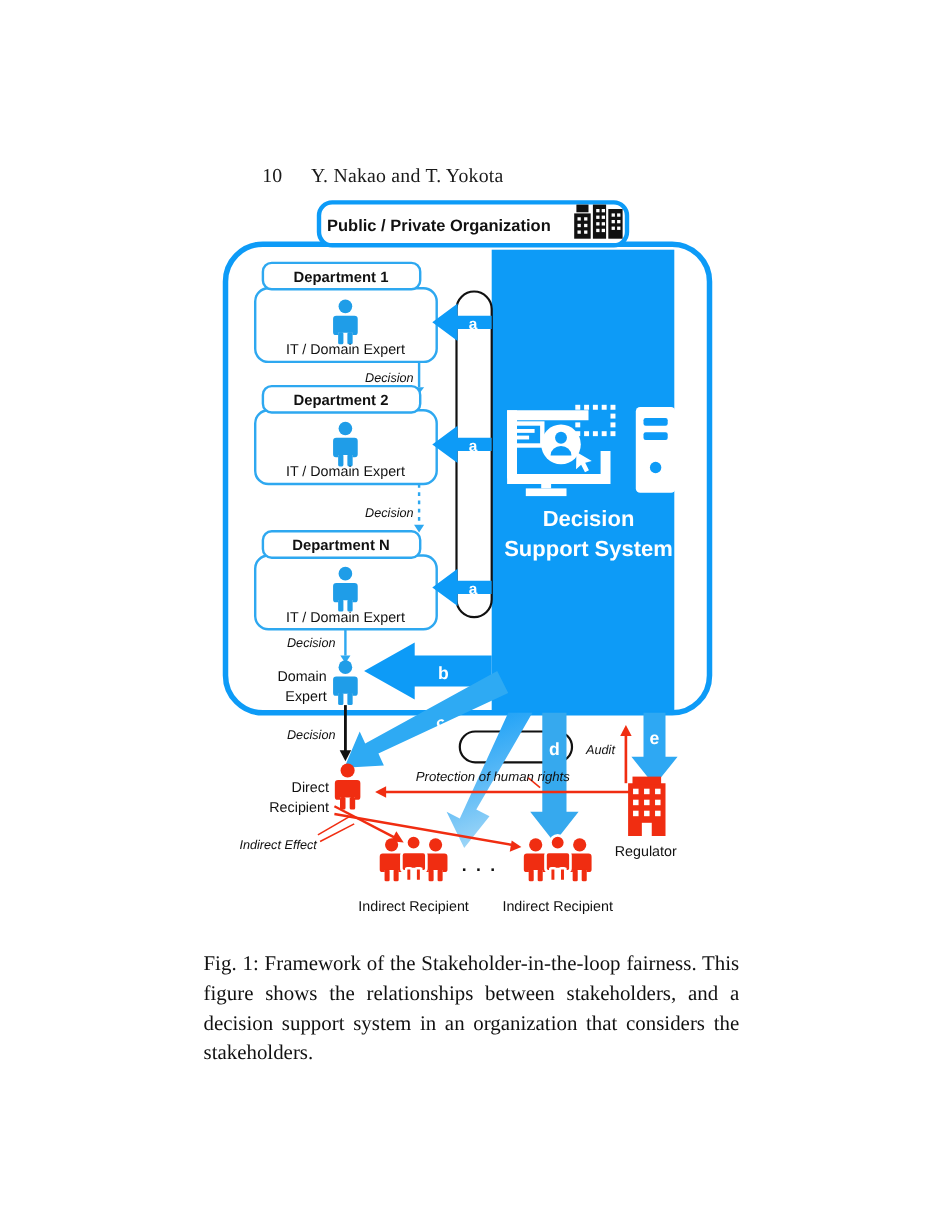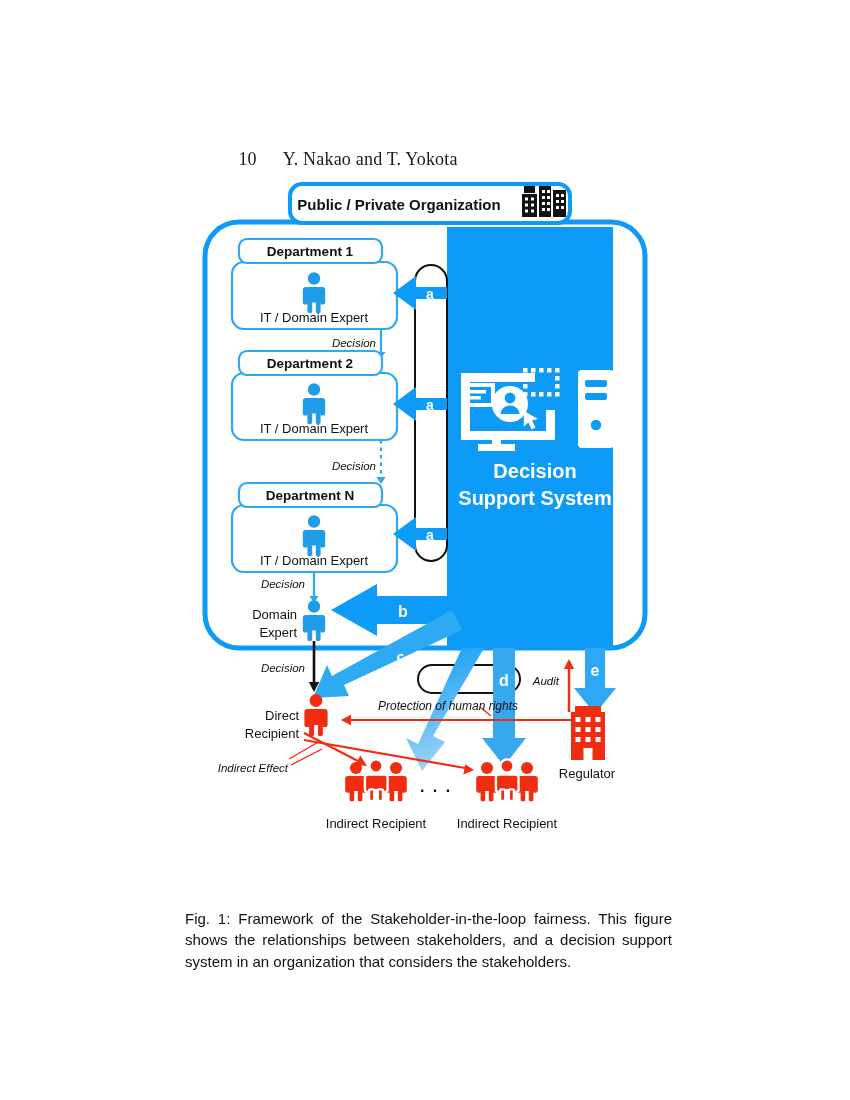--- a/index.html
+++ b/index.html
@@ -37,24 +37,24 @@
     top: 0;
     width: 850px;
     height: 1100px;
   }
   #figure svg { display: block; }
 
   
   #caption {
     position: absolute;
     left: 185px;
-    top: 908px;
+    top: 864px;
     width: 487px;
-    font-family: Liberation Sans, sans-serif;
-    font-size: 15px;
+    font-family: Liberation Serif, serif;
+    font-size: 19px;
     line-height: 1.42;
     text-align: justify;
     color: #111111;
   }
 
   .sans-b { font-family: "Liberation Sans", "DejaVu Sans", sans-serif; font-weight: bold; }
 </style>
 </head>
 <body>
 

